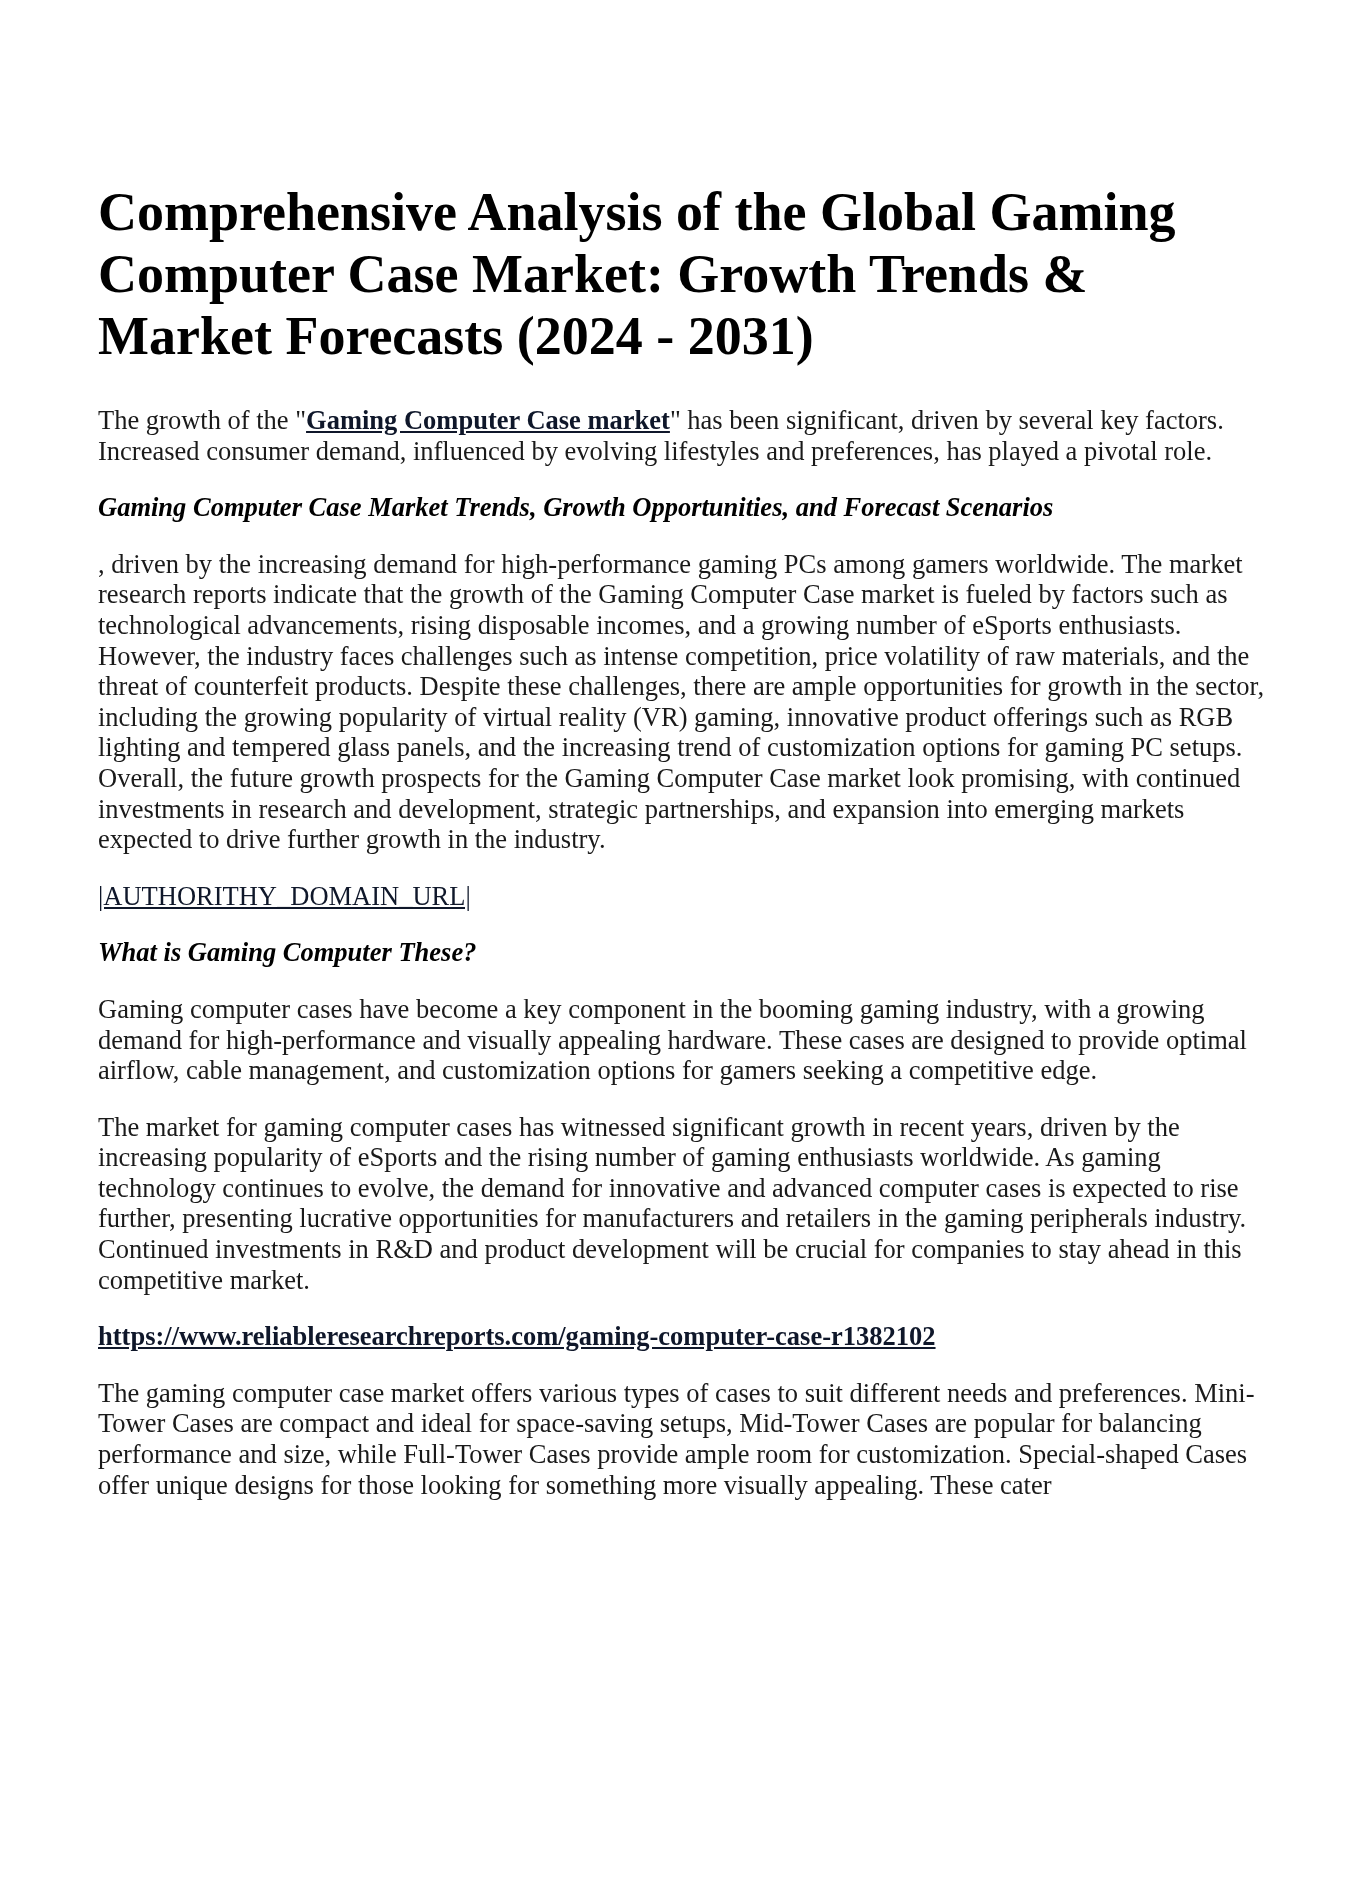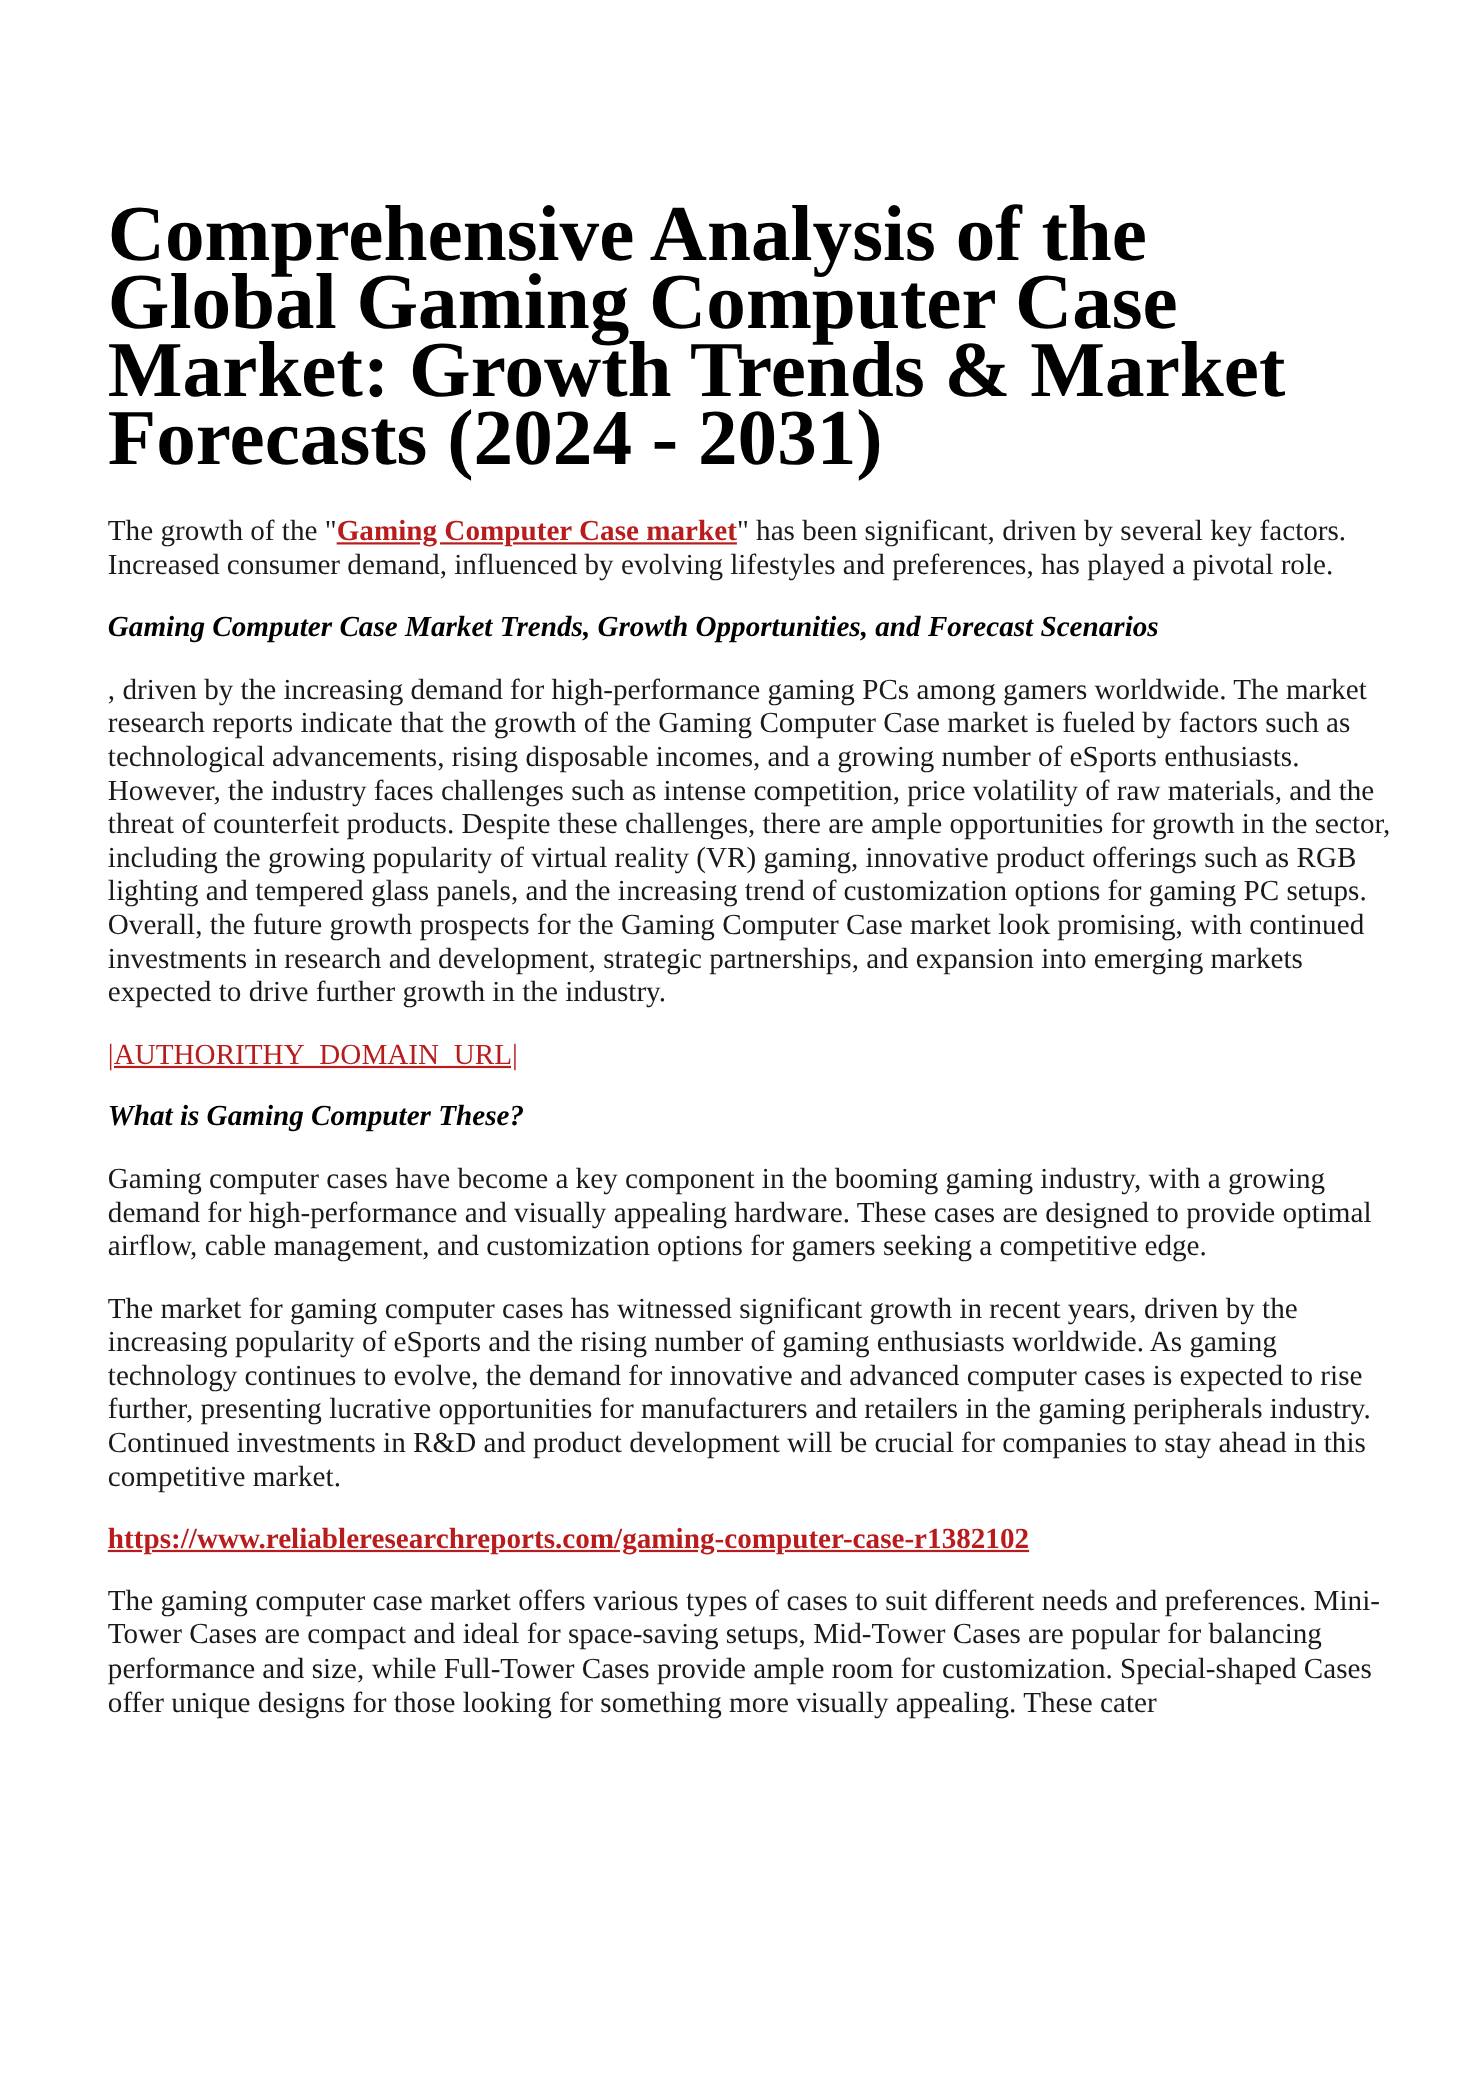--- a/index.html
+++ b/index.html
@@ -16,40 +16,40 @@
     color: #1a1a1a;
   }
   .page {
     position: absolute;
     left: 98px;
     top: 181px;
     width: 1166px;
   }
   h1 {
     font-family: "Liberation Serif", "DejaVu Serif", serif;
-    font-size: 72px;
+    font-size: 54px;
     line-height: 62px;
     font-weight: bold;
     color: #000;
     margin: 0 0 38px 0;
     letter-spacing: 0px;
   }
   p {
     font-size: 26.5px;
     line-height: 30.6px;
     margin: 0 0 26px 0;
     color: #1a1a1a;
   }
   p.heading {
     font-weight: bold;
     color: #000;
     font-style: italic;
   }
   a {
-    color: #b91c1c;
+    color: #0f172a;
     text-decoration: underline;
   }
   a.bold { font-weight: bold; }
 </style>
 </head>
 <body>
 
 <div class="page">
 
   <h1>Comprehensive Analysis of the Global Gaming Computer Case Market: Growth Trends &amp; Market Forecasts (2024 - 2031)</h1>

